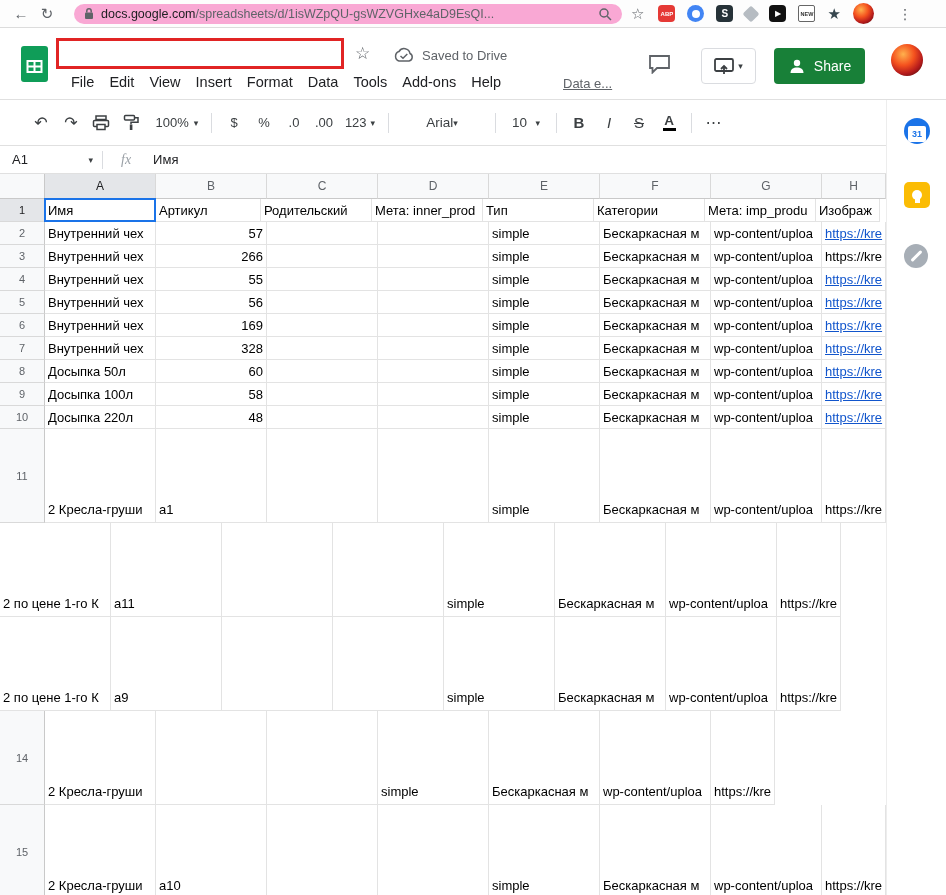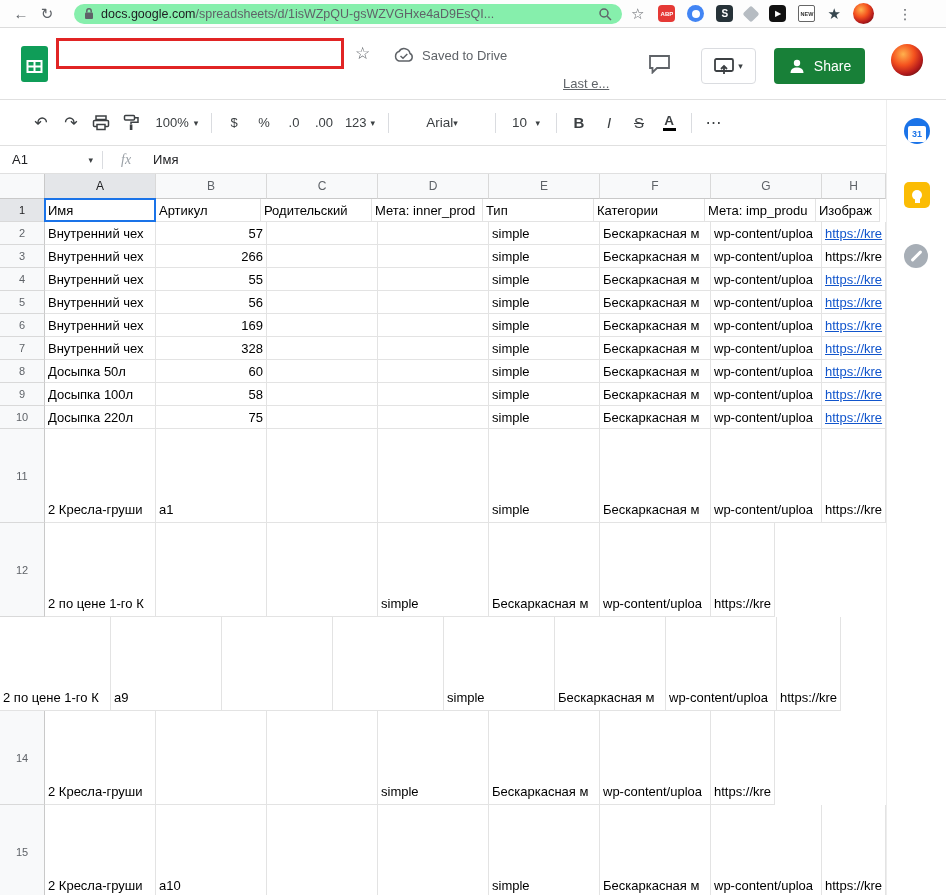--- a/index.html
+++ b/index.html
@@ -5,21 +5,21 @@
   * { margin:0; padding:0; box-sizing:border-box; }
   html,body { width:946px; height:895px; overflow:hidden; background:#fff;
     font-family:"Liberation Sans", sans-serif; }
   body { position:relative; }
 
   
   .browser { position:absolute; top:0; left:0; width:946px; height:28px; background:#fdfdfd;
     border-bottom:1px solid #dcdcdc; display:flex; align-items:center; z-index:10; }
   .nav-ic { font-size:15px; color:#5f6368; width:26px; text-align:center; cursor:pointer; }
   .nav-ic:first-child { margin-left:8px; }
-  .addr { margin-left:14px; width:548px; height:20px; border-radius:10px; background:#86efac;
+  .addr { margin-left:14px; width:548px; height:20px; border-radius:10px; background:#f9a8d4;
     display:flex; align-items:center; padding:0 10px; }
   .url { font-size:12.5px; margin-left:7px; white-space:nowrap; overflow:hidden; }
   .url-domain { color:#202124; }
   .url-path { color:#5f6368; }
   .addr .mag { margin-left:auto; }
   .star { font-size:15px; color:#5f6368; margin-left:9px; }
   .ext-row { display:flex; align-items:center; margin-left:14px; gap:12px; }
   .ext { width:17px; height:17px; border-radius:4px; display:flex; align-items:center; justify-content:center; }
   .ext-abp { background:#e53935; color:#fff; font-size:6px; font-weight:bold; }
   .ext-blue { background:#4285f4; border-radius:50%; }
@@ -168,21 +168,32 @@
   </svg>
   <div class="red-box"></div>
   <span class="doc-star">☆</span>
   <div class="saved">
     <svg width="22" height="16">
       <path d="M6 14 A5 5 0 0 1 6 4.5 A6 6 0 0 1 17 6.5 A4 4 0 0 1 16 14 Z" fill="none" stroke="#5f6368" stroke-width="1.5"></path>
       <polyline points="7.5,9 10,11.3 14.3,7" fill="none" stroke="#5f6368" stroke-width="1.5"></polyline>
     </svg>
     <span>Saved to Drive</span>
   </div>
-  <span class="last-edit">Last e...</span>
+  <div class="menubar">
+      <span class="menu-item">File</span>
+      <span class="menu-item">Edit</span>
+      <span class="menu-item">View</span>
+      <span class="menu-item">Insert</span>
+      <span class="menu-item">Format</span>
+      <span class="menu-item">Data</span>
+      <span class="menu-item">Tools</span>
+      <span class="menu-item">Add-ons</span>
+      <span class="menu-item">Help</span>
+    </div>
+  <span class="last-edit">Data e...</span>
   <div class="comment-btn">
     <svg width="23" height="20">
       <path d="M2 2 h19 v12 h-12 l-4.5 4.5 v-4.5 h-2.5 z" fill="none" stroke="#5f6368" stroke-width="1.8"></path>
     </svg>
   </div>
   <div class="present-btn">
     <svg width="20" height="17">
       <rect x="1" y="1" width="18" height="12" rx="1.5" fill="none" stroke="#3c4043" stroke-width="1.8"></rect>
       <path d="M10 16 v-7 M7 11 l3 -3 3 3" stroke="#3c4043" stroke-width="1.8" fill="none"></path>
     </svg>
@@ -485,21 +496,21 @@
         <div class="cell" style="width: 64px;">
           <span class="cell-text link">https://kre</span>
         </div>
       </div>
       <div class="grid-row" style="height: 23px;">
         <div class="row-header">10</div>
         <div class="cell" style="width: 111px;">
           <span class="cell-text">Досыпка 220л</span>
         </div>
         <div class="cell num" style="width: 111px;">
-          <span class="cell-text">75</span>
+          <span class="cell-text">48</span>
         </div>
         <div class="cell" style="width: 111px;"></div>
         <div class="cell" style="width: 111px;"></div>
         <div class="cell" style="width: 111px;">
           <span class="cell-text">simple</span>
         </div>
         <div class="cell" style="width: 111px;">
           <span class="cell-text">Бескаркасная м</span>
         </div>
         <div class="cell" style="width: 111px;">
@@ -526,23 +537,25 @@
           <span class="cell-text">Бескаркасная м</span>
         </div>
         <div class="cell" style="width: 111px;">
           <span class="cell-text">wp-content/uploa</span>
         </div>
         <div class="cell" style="width: 64px;">
           <span class="cell-text">https://kre</span>
         </div>
       </div>
       <div class="grid-row tall" style="height: 94px;">
-        <div class="row-header">12</div>
         <div class="cell" style="width: 111px;">
           <span class="cell-text">2 по цене 1-го К</span>
+        </div>
+        <div class="cell" style="width: 111px;">
+          <span class="cell-text">a11</span>
         </div>
         <div class="cell" style="width: 111px;"></div>
         <div class="cell" style="width: 111px;"></div>
         <div class="cell" style="width: 111px;">
           <span class="cell-text">simple</span>
         </div>
         <div class="cell" style="width: 111px;">
           <span class="cell-text">Бескаркасная м</span>
         </div>
         <div class="cell" style="width: 111px;">

